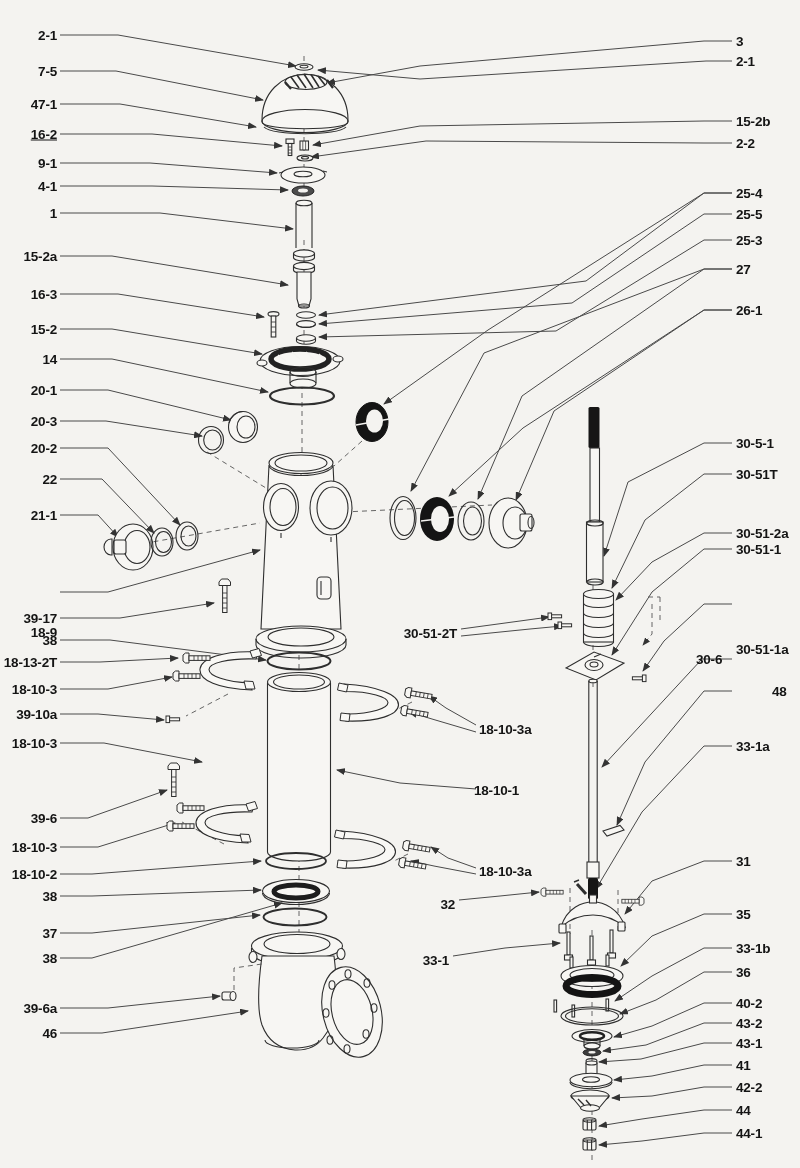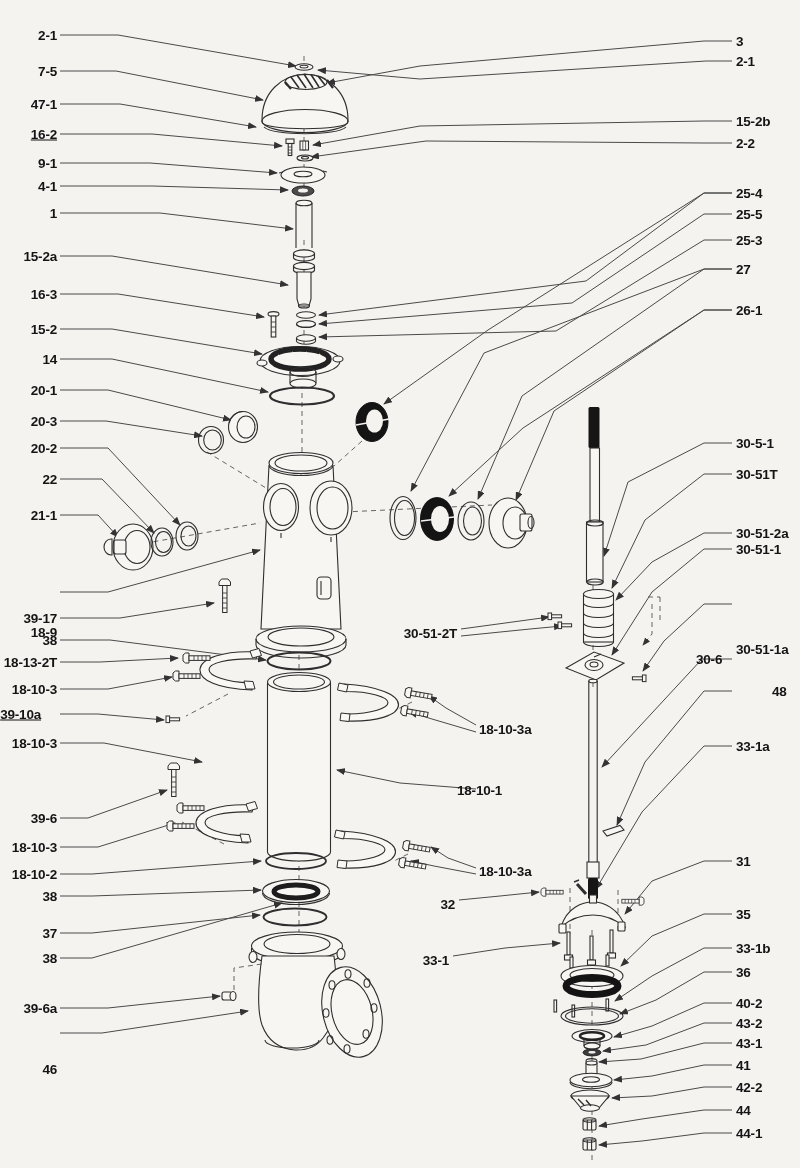--- a/index.html
+++ b/index.html
@@ -417,30 +417,30 @@
       <div class="lbl r" style="left: 57px; top: 390px;">20-1</div>
       <div class="lbl r" style="left: 57px; top: 421px;">20-3</div>
       <div class="lbl r" style="left: 57px; top: 448px;">20-2</div>
       <div class="lbl r" style="left: 57px; top: 479px;">22</div>
       <div class="lbl r" style="left: 57px; top: 515px;">21-1</div>
       <div class="lbl r" style="left: 57px; top: 592px; margin-top: 40px;">18-9</div>
       <div class="lbl r" style="left: 57px; top: 618px;">39-17</div>
       <div class="lbl r" style="left: 57px; top: 640px;">38</div>
       <div class="lbl r" style="left: 57px; top: 662px;">18-13-2T</div>
       <div class="lbl r" style="left: 57px; top: 689px;">18-10-3</div>
-      <div class="lbl r" style="left: 41px; top: 714px; text-decoration: underline;">39-10a</div>
+      <div class="lbl r" style="left: 57px; top: 714px;">39-10a</div>
       <div class="lbl r" style="left: 57px; top: 743px;">18-10-3</div>
       <div class="lbl r" style="left: 57px; top: 818px;">39-6</div>
       <div class="lbl r" style="left: 57px; top: 847px;">18-10-3</div>
       <div class="lbl r" style="left: 57px; top: 874px;">18-10-2</div>
       <div class="lbl r" style="left: 57px; top: 896px;">38</div>
       <div class="lbl r" style="left: 57px; top: 933px;">37</div>
       <div class="lbl r" style="left: 57px; top: 958px;">38</div>
       <div class="lbl r" style="left: 57px; top: 1008px;">39-6a</div>
-      <div class="lbl r" style="left: 57px; top: 1033px; margin-top: 36px;">46</div>
+      <div class="lbl r" style="left: 57px; top: 1033px;">46</div>
       <div class="lbl" style="left: 736px; top: 41px;">3</div>
       <div class="lbl" style="left: 736px; top: 61px;">2-1</div>
       <div class="lbl" style="left: 736px; top: 121px;">15-2b</div>
       <div class="lbl" style="left: 736px; top: 143px;">2-2</div>
       <div class="lbl" style="left: 736px; top: 193px;">25-4</div>
       <div class="lbl" style="left: 736px; top: 214px;">25-5</div>
       <div class="lbl" style="left: 736px; top: 240px;">25-3</div>
       <div class="lbl" style="left: 736px; top: 269px;">27</div>
       <div class="lbl" style="left: 736px; top: 310px;">26-1</div>
       <div class="lbl" style="left: 736px; top: 443px;">30-5-1</div>
@@ -457,18 +457,18 @@
       <div class="lbl" style="left: 736px; top: 972px;">36</div>
       <div class="lbl" style="left: 736px; top: 1003px;">40-2</div>
       <div class="lbl" style="left: 736px; top: 1023px;">43-2</div>
       <div class="lbl" style="left: 736px; top: 1043px;">43-1</div>
       <div class="lbl" style="left: 736px; top: 1065px;">41</div>
       <div class="lbl" style="left: 736px; top: 1087px;">42-2</div>
       <div class="lbl" style="left: 736px; top: 1110px;">44</div>
       <div class="lbl" style="left: 736px; top: 1133px;">44-1</div>
       <div class="lbl r" style="left: 457px; top: 633px;">30-51-2T</div>
       <div class="lbl" style="left: 479px; top: 729px;">18-10-3a</div>
-      <div class="lbl" style="left: 457px; top: 790px;">18-10-1</div>
+      <div class="lbl" style="left: 474px; top: 790px;">18-10-1</div>
       <div class="lbl" style="left: 479px; top: 871px;">18-10-3a</div>
       <div class="lbl r" style="left: 455px; top: 904px;">32</div>
       <div class="lbl r" style="left: 449px; top: 960px;">33-1</div>
     </div>
 </div>
 
 </body></html>

